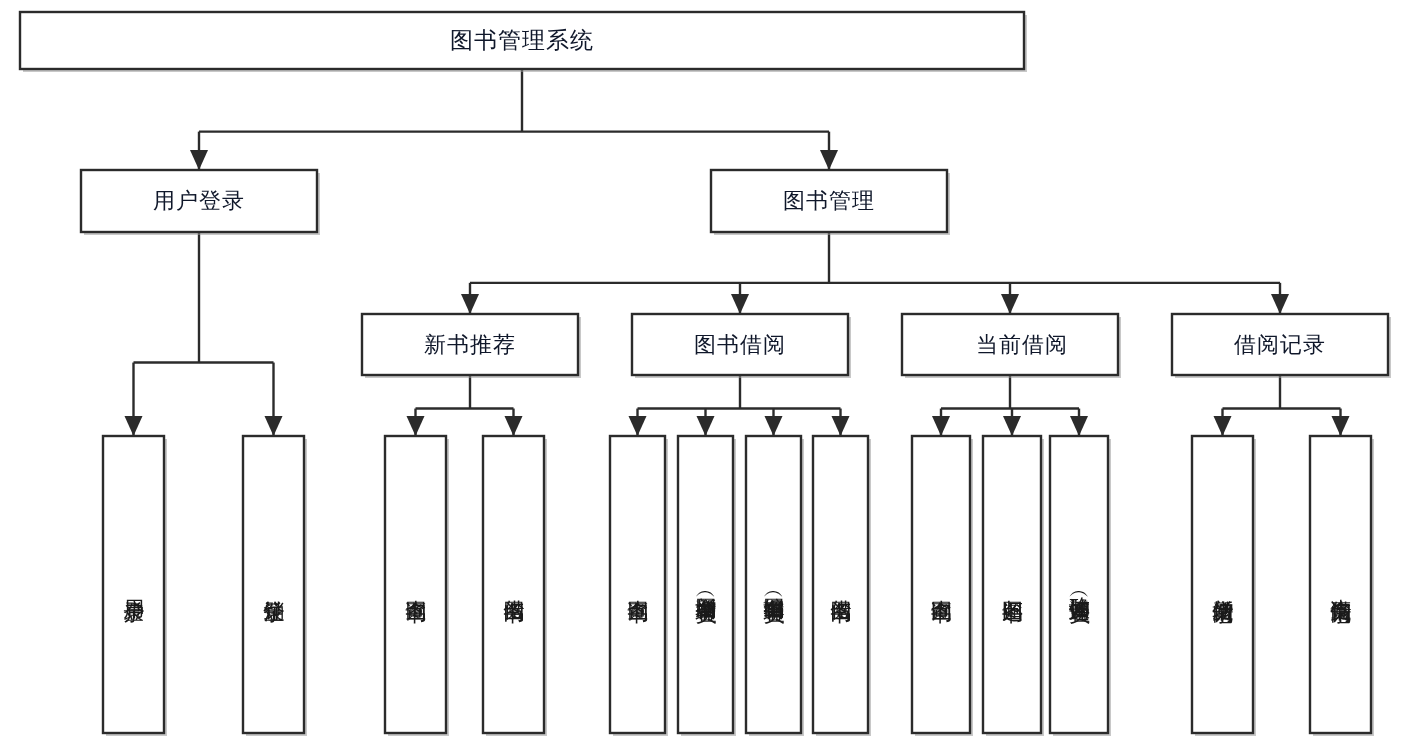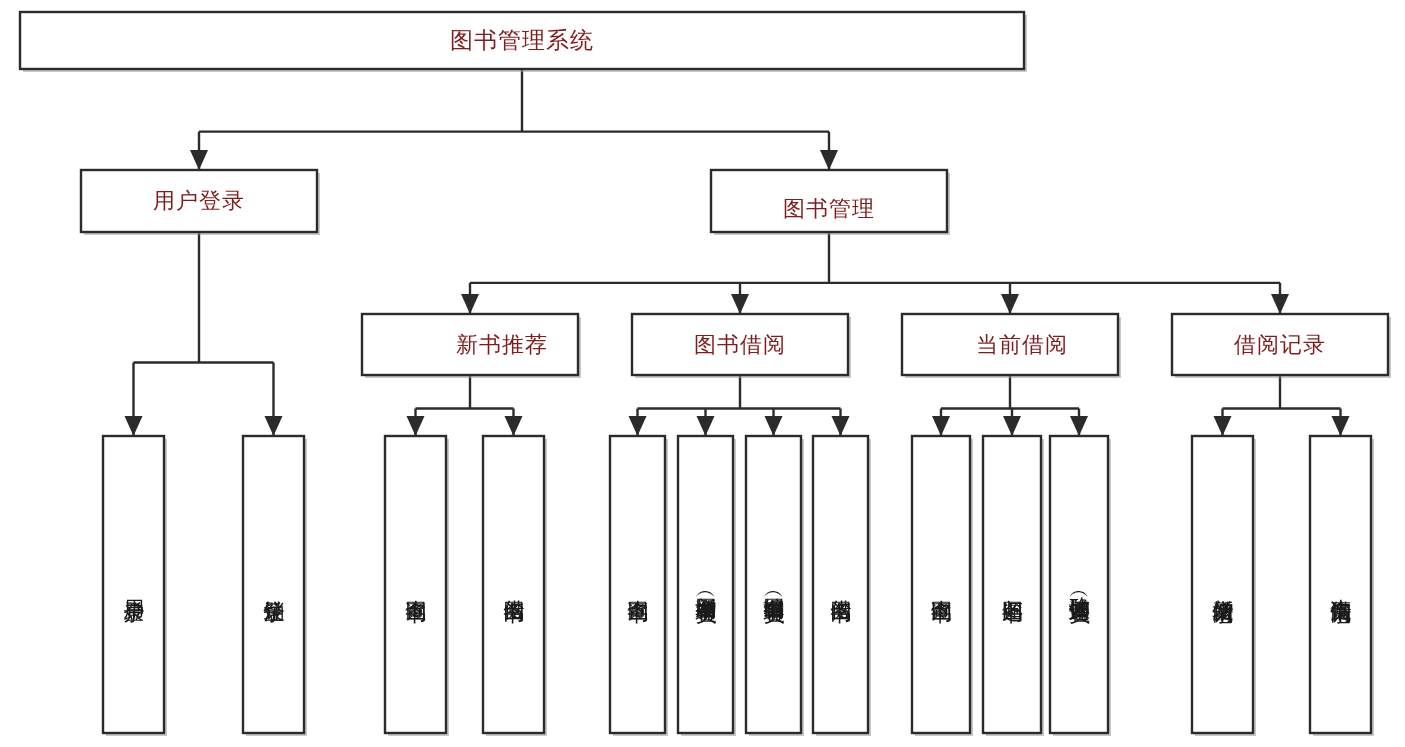--- a/index.html
+++ b/index.html
@@ -64,21 +64,21 @@
     text-align: center;
   }
   .horiz-label-box {
     position: absolute;
     display: flex;
     align-items: center;
     justify-content: center;
     font-family: "DejaVu Sans", "Liberation Sans", sans-serif;
     font-size: 22px;
     letter-spacing: 1px;
-    color: #7f1d1d;
+    color: #0f172a;
     white-space: nowrap;
     pointer-events: none;
   }
   .title-label-box {
     font-size: 23px;
   }
   #watermark {
     position: absolute;
     right: 8px;
     bottom: 6px;
@@ -230,22 +230,22 @@
         <g>
           <rect x="1313" y="439" width="61" height="297" class="node-shadow"></rect>
           <rect x="1310" y="436" width="61" height="297" class="node-rect"></rect>
         </g>
       </g>
   </svg>
 
   <div id="labels-layer">
       <div class="horiz-label-box title-label-box" style="left: 20px; top: 12px; width: 1004px; height: 57px;">图书管理系统</div>
       <div class="horiz-label-box" style="left: 81px; top: 170px; width: 236px; height: 62px;">用户登录</div>
-      <div class="horiz-label-box" style="left: 711px; top: 170px; width: 236px; height: 62px; margin-top: 8px;">图书管理</div>
-      <div class="horiz-label-box" style="left: 362px; top: 314px; width: 216px; height: 61px; padding-left: 32px;">新书推荐</div>
+      <div class="horiz-label-box" style="left: 711px; top: 170px; width: 236px; height: 62px;">图书管理</div>
+      <div class="horiz-label-box" style="left: 362px; top: 314px; width: 216px; height: 61px;">新书推荐</div>
       <div class="horiz-label-box" style="left: 632px; top: 314px; width: 216px; height: 61px;">图书借阅</div>
       <div class="horiz-label-box" style="left: 902px; top: 314px; width: 216px; height: 61px; padding-left: 12px;">当前借阅</div>
       <div class="horiz-label-box" style="left: 1172px; top: 314px; width: 216px; height: 61px;">借阅记录</div>
       <div class="vert-label-box" style="left: 103px; top: 436px; width: 61px; height: 297px;">用户登录</div>
       <div class="vert-label-box" style="left: 243px; top: 436px; width: 61px; height: 297px;">注销登录</div>
       <div class="vert-label-box" style="left: 385px; top: 436px; width: 61px; height: 297px;">查询图书</div>
       <div class="vert-label-box" style="left: 483px; top: 436px; width: 61px; height: 297px;">借阅图书</div>
       <div class="vert-label-box" style="left: 610px; top: 436px; width: 55px; height: 297px;">查询图书</div>
       <div class="vert-label-box" style="left: 678px; top: 436px; width: 55px; height: 297px;">新增图书（管理员）</div>
       <div class="vert-label-box" style="left: 746px; top: 436px; width: 55px; height: 297px;">编辑图书（管理员）</div>

